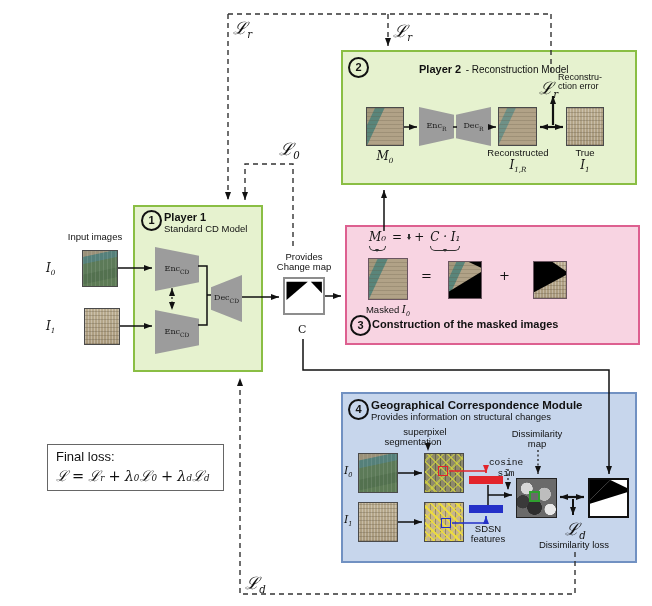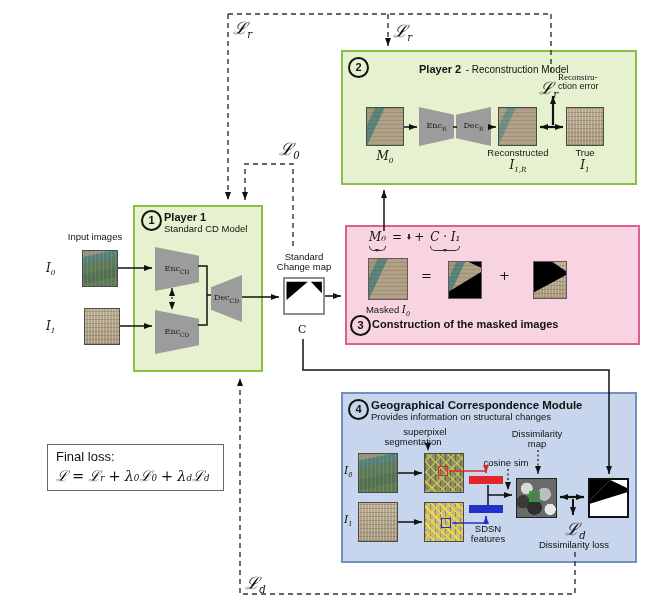--- a/index.html
+++ b/index.html
@@ -95,21 +95,21 @@
   <div class="abs trap dec" style="left:211px;top:275px;width:31px;height:47px;">
     <span><span>Dec</span><sub>CD</sub></span>
   </div>
 
   <div class="abs t-lab" style="left:58px;top:232px;width:74px;">Input images</div>
   <div class="abs mathit m12" style="left:46px;top:261px;"><span>I</span><sub>0</sub></div>
   <div class="abs thumb img-i0" style="left:82px;top:250px;width:36px;height:37px;"></div>
   <div class="abs mathit m12" style="left:46px;top:319px;"><span>I</span><sub>1</sub></div>
   <div class="abs thumb img-i1" style="left:84px;top:308px;width:36px;height:37px;"></div>
 
-  <div class="abs t-lab" style="left:275px;top:252px;width:58px;">Standard</div>
+  <div class="abs t-lab" style="left:275px;top:252px;width:58px;">Provides</div>
   <div class="abs t-lab" style="left:271px;top:262px;width:66px;">Change map</div>
   <div class="abs" style="left:283px;top:277px;width:42px;height:38px;border:2px solid #8d8d8d;background:#fff;box-sizing:border-box;">
     <svg width="100%" height="100%" viewBox="0 0 100 100" preserveAspectRatio="none">
       <polygon points="4,8 60,8 4,62" fill="#000"></polygon>
       <polygon points="68,8 97,8 97,42" fill="#000"></polygon>
     </svg>
   </div>
   <div class="abs mathit m11" style="left:298px;top:323px;font-style:normal;">C</div>
 
   <div class="abs mathit m13" style="left:233px;top:16px;"><span>ℒ</span><sub>r</sub></div>
@@ -117,21 +117,21 @@
   <div class="abs mathit m13" style="left:279px;top:137px;"><span>ℒ</span><sub>0</sub></div>
   <div class="abs mathit m13" style="left:539px;top:76px;"><span>ℒ</span><sub>r</sub></div>
   <div class="abs mathit m13" style="left:565px;top:517px;"><span>ℒ</span><sub>d</sub></div>
   <div class="abs mathit m13" style="left:245px;top:571px;"><span>ℒ</span><sub>d</sub></div>
 
   <div class="abs numcircle" style="left:348px;top:57px;">2</div>
   <div class="abs" style="left:371px;top:59px;white-space:nowrap;padding-left:48px;">
     <span class="t-bold">Player 2</span>
     <span class="t-sub" style="font-size:10px;">- Reconstruction Model</span>
   </div>
-  <div class="abs t-sub ctr" style="left:558px;top:72px;width:58px;font-size:9px;text-align:left;font-family:Liberation Serif, serif;">Reconstru-</div>
+  <div class="abs t-sub ctr" style="left:558px;top:72px;width:58px;font-size:9px;text-align:left;">Reconstru-</div>
   <div class="abs t-sub" style="left:558px;top:81px;font-size:9px;">ction error</div>
 
   <div class="abs thumb img-m0" style="left:366px;top:107px;width:38px;height:39px;"></div>
   <div class="abs mathit m12 ctr" style="left:366px;top:149px;width:38px;"><span>M</span><sub>0</sub></div>
 
   <div class="abs trap enc" style="left:419px;top:107px;width:35px;height:39px;">
     <span><span>Enc</span><sub>R</sub></span>
   </div>
   <div class="abs trap dec" style="left:456px;top:107px;width:35px;height:39px;clip-path:polygon(0 20%,100% 0,100% 100%,0 80%);">
     <span><span>Dec</span><sub>R</sub></span>
@@ -171,21 +171,21 @@
   <div class="abs t-bold" style="left:372px;top:318px;">Construction of the masked images</div>
 
   <div class="abs numcircle" style="left:348px;top:399px;">4</div>
   <div class="abs t-bold12" style="left:371px;top:399px;">Geographical Correspondence Module</div>
   <div class="abs t-sub" style="left:371px;top:412px;">Provides information on structural changes</div>
 
   <div class="abs t-lab" style="left:384px;top:427px;width:58px;margin-left:12px;">superpixel</div>
   <div class="abs t-lab" style="left:378px;top:437px;width:70px;">segmentation</div>
   <div class="abs t-lab" style="left:506px;top:429px;width:62px;">Dissimilarity</div>
   <div class="abs t-lab" style="left:524px;top:439px;width:26px;">map</div>
-  <div class="abs t-lab" style="left:478px;top:458px;width:56px;">cosine sim</div>
+  <div class="abs t-lab" style="left:478px;top:458px;width:56px;font-family:Liberation Mono, monospace;">cosine sim</div>
 
   <div class="abs mathit m11" style="left:344px;top:464px;"><span>I</span><sub>0</sub></div>
   <div class="abs thumb img-i0" style="left:358px;top:453px;width:40px;height:40px;"></div>
   <div class="abs thumb img-sp0" style="left:424px;top:453px;width:40px;height:40px;"></div>
   <div class="abs sqmark" style="left:438px;top:466px;width:10px;height:10px;border:1.7px solid #e3242b;"></div>
 
   <div class="abs mathit m11" style="left:344px;top:513px;"><span>I</span><sub>1</sub></div>
   <div class="abs thumb img-i1" style="left:358px;top:502px;width:40px;height:40px;"></div>
   <div class="abs thumb img-sp1" style="left:424px;top:502px;width:40px;height:40px;"></div>
   <div class="abs sqmark" style="left:441px;top:518px;width:10px;height:10px;border:1.7px solid #2430c8;"></div>

